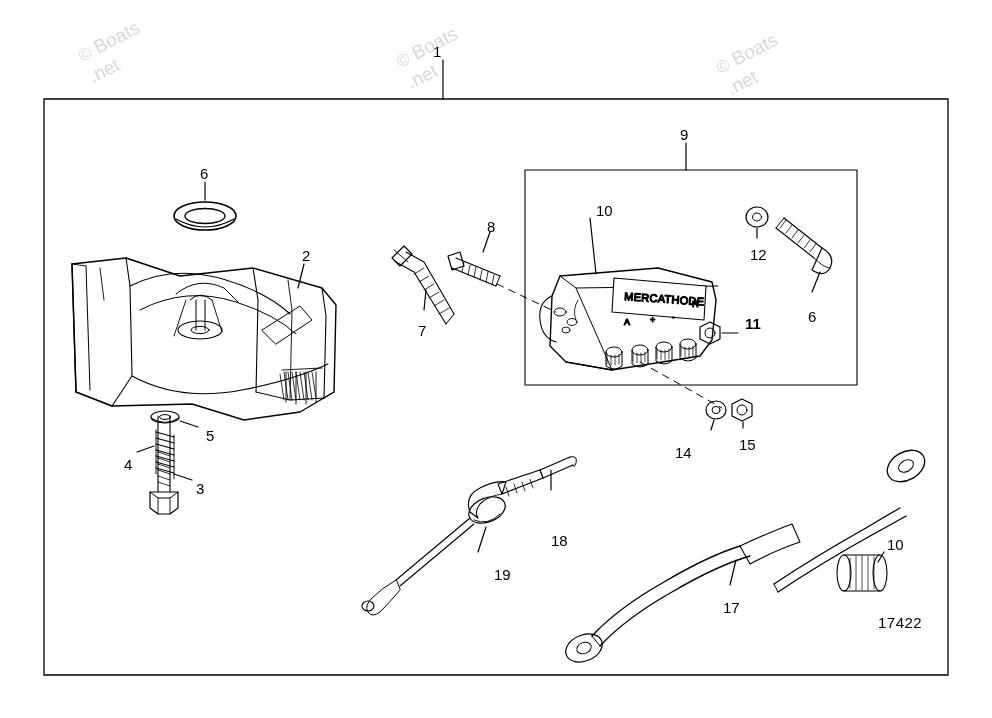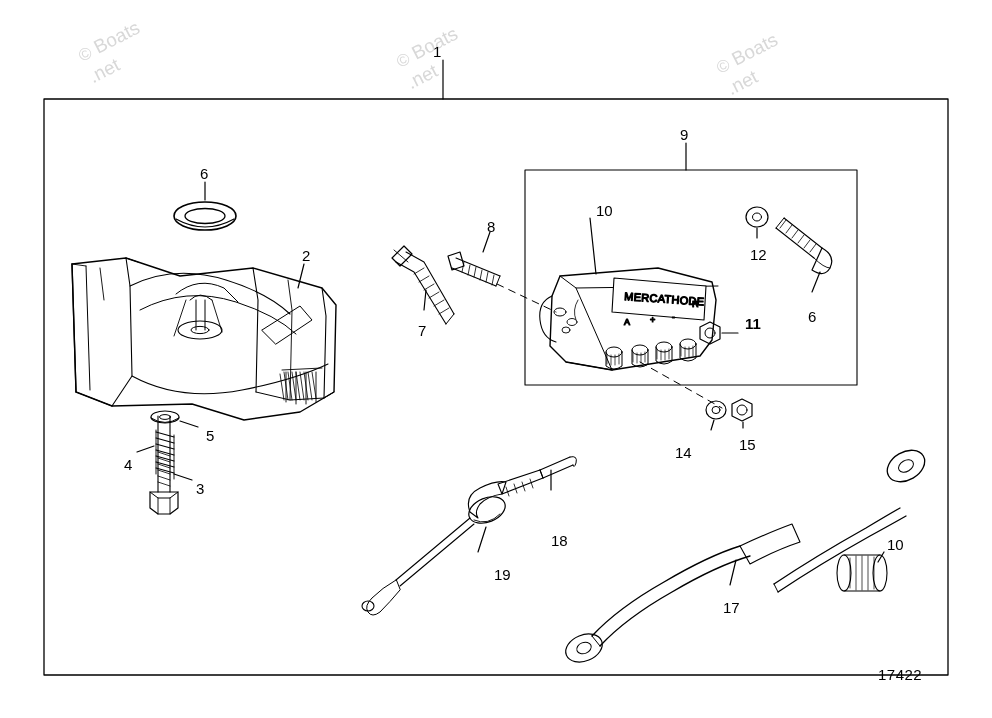--- a/index.html
+++ b/index.html
@@ -355,15 +355,15 @@
       <div class="callout" style="left: 750px; top: 246px;">12</div>
       <div class="callout" style="left: 808px; top: 308px;">6</div>
       <div class="callout" style="left: 675px; top: 444px;">14</div>
       <div class="callout" style="left: 739px; top: 436px;">15</div>
       <div class="callout" style="left: 723px; top: 599px;">17</div>
       <div class="callout" style="left: 887px; top: 536px;">10</div>
       <div class="callout" style="left: 551px; top: 532px;">18</div>
       <div class="callout" style="left: 494px; top: 566px;">19</div>
     </div>
 
-  <div class="diagram-id" style="left:878px; top:666px;">17422</div>
+  <div class="diagram-id" style="left:878px; top:614px;">17422</div>
 
 </div>
 
 </body></html>

